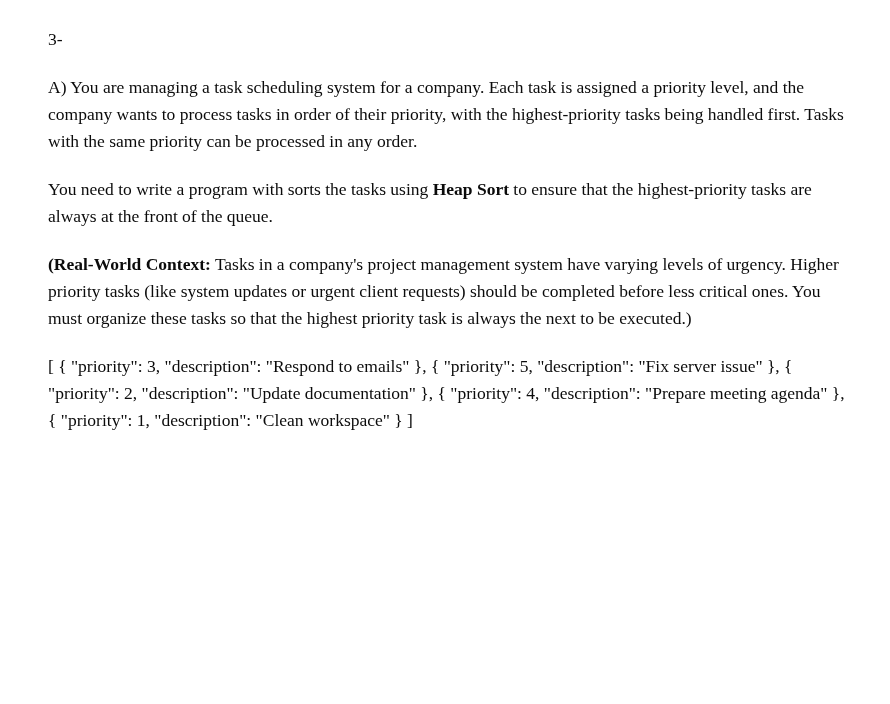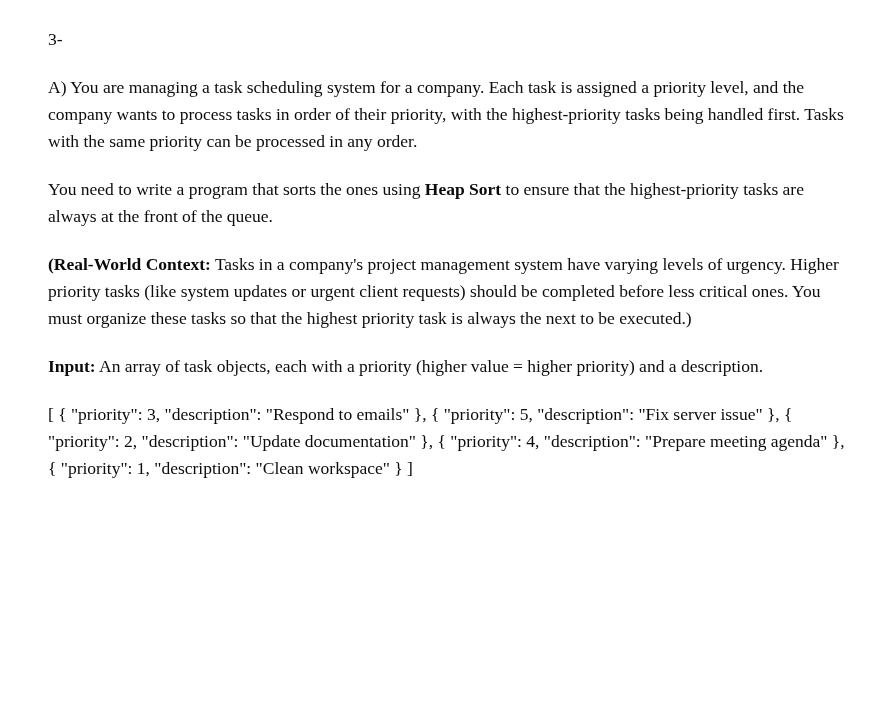--- a/index.html
+++ b/index.html
@@ -42,30 +42,27 @@
 
   <p>
     <span>3-</span>
   </p>
 
   <p>
     <span>A) You are managing a task scheduling system for a company. Each task is assigned a priority level, and the company wants to process tasks in order of their priority, with the highest-priority tasks being handled first. Tasks with the same priority can be processed in any order.</span>
   </p>
 
   <p>
-    <span>You need to write a program that sorts the ones using </span><b>Heap Sort</b><span> to ensure that the highest-priority tasks are always at the front of the queue.</span>
+    <span>You need to write a program with sorts the tasks using </span><b>Heap Sort</b><span> to ensure that the highest-priority tasks are always at the front of the queue.</span>
   </p>
 
   <p>
     <b>(Real-World Context:</b><span> Tasks in a company's project management system have varying levels of urgency. Higher priority tasks (like system updates or urgent client requests) should be completed before less critical ones. You must organize these tasks so that the highest priority task is always the next to be executed.)</span>
   </p>
 
-  <p>
-    <b>Input:</b><span> An array of task objects, each with a priority (higher value = higher priority) and a description.</span>
-  </p>
 
   <p>
     <span>[ { "priority": 3, "description": "Respond to emails" }, { "priority": 5, "description": "Fix server issue" }, { "priority": 2, "description": "Update documentation" }, { "priority": 4, "description": "Prepare meeting agenda" }, { "priority": 1, "description": "Clean workspace" } ]</span>
   </p>
 
 
 
 </div>
 
 </body></html>

